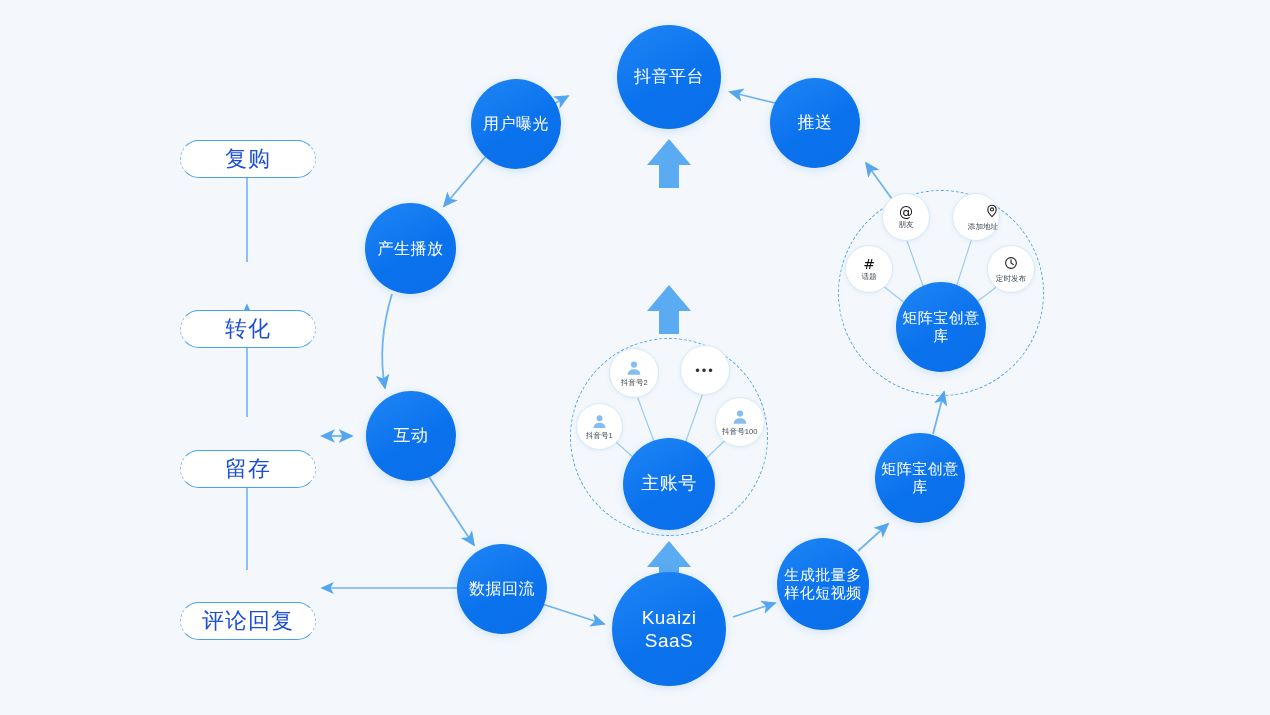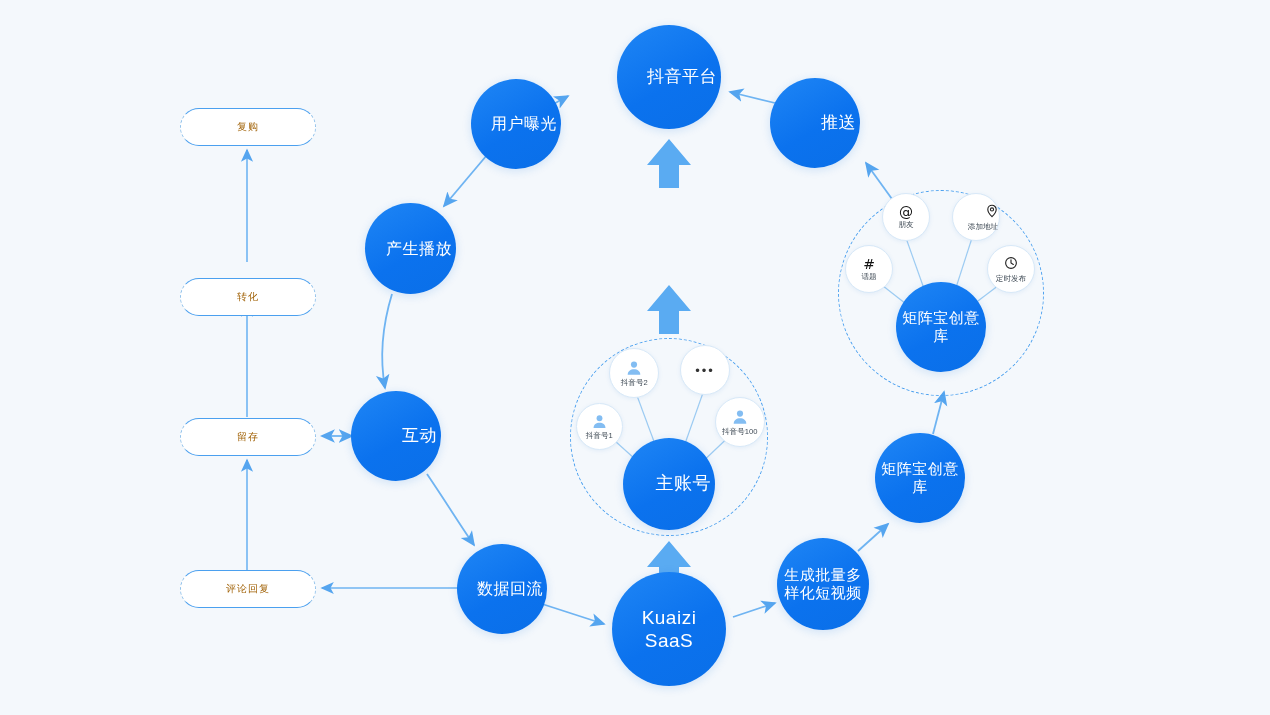--- a/index.html
+++ b/index.html
@@ -14,45 +14,46 @@
   #stage{position:absolute;inset:0;width:1270px;height:715px;}
   #svg-layer{position:absolute;left:0;top:0;width:1270px;height:715px;}
 
   
   .node{
     position:absolute;
     border-radius:50%;
     background:linear-gradient(150deg,#1f86f5 0%,#0b72ee 55%,#0a6fe8 100%);
     box-shadow:0 2px 10px rgba(20,110,220,.16);
     color:#ffffff;
-    display:flex;align-items:center;justify-content:flex-end;
+    display:flex;align-items:center;justify-content:center;
     text-align:center;
     line-height:1.22;
     font-weight:400;
     letter-spacing:.5px;
     box-sizing:border-box;
     z-index:4;
     padding:4px;
   }
   .node span{display:block;}
 
   
   .pill{
     position:absolute;
     background:#ffffff;
     border-radius:22px;
     border:1px dashed #8fc0ea;
     border-top:1px solid #4ba0ef;
     border-bottom:1px solid #4ba0ef;
-    color:#a16207;
-    font-size:10px;
+    color:#1d4ed8;
+    font-size:22px;
     display:flex;align-items:center;justify-content:center;
     box-sizing:border-box;
     z-index:4;
     letter-spacing:1px;
+    margin-top:32px;
   }
 
   
   .ring{
     position:absolute;
     border-radius:50%;
     border:1.5px dashed #4ba0ef;
     box-sizing:border-box;
     z-index:1;
   }
@@ -175,21 +176,21 @@
   </div>
 
   <div class="node" style="left:471px;top:79px;width:90px;height:90px;font-size:16px;">
     <span>用户曝光</span>
   </div>
 
   <div class="node" style="left:365px;top:203px;width:91px;height:91px;font-size:16px;">
     <span>产生播放</span>
   </div>
 
-  <div class="node" style="left:351px;top:391px;width:90px;height:90px;font-size:17px;">
+  <div class="node" style="left:366px;top:391px;width:90px;height:90px;font-size:17px;">
     <span>互动</span>
   </div>
 
   <div class="node" style="left:457px;top:544px;width:90px;height:90px;font-size:16px;">
     <span>数据回流</span>
   </div>
 
 
   <div class="node" style="left:623px;top:438px;width:92px;height:92px;font-size:18px;">
     <span>主账号</span>

